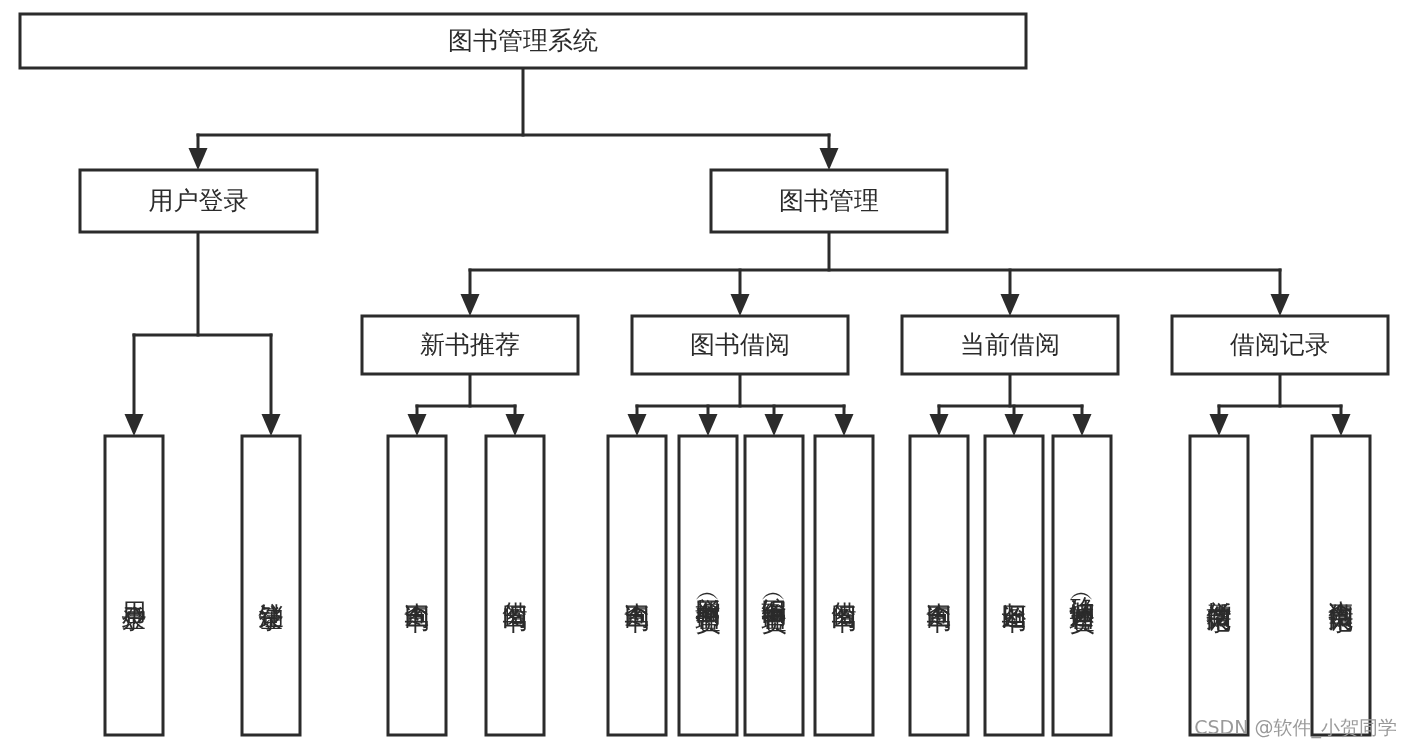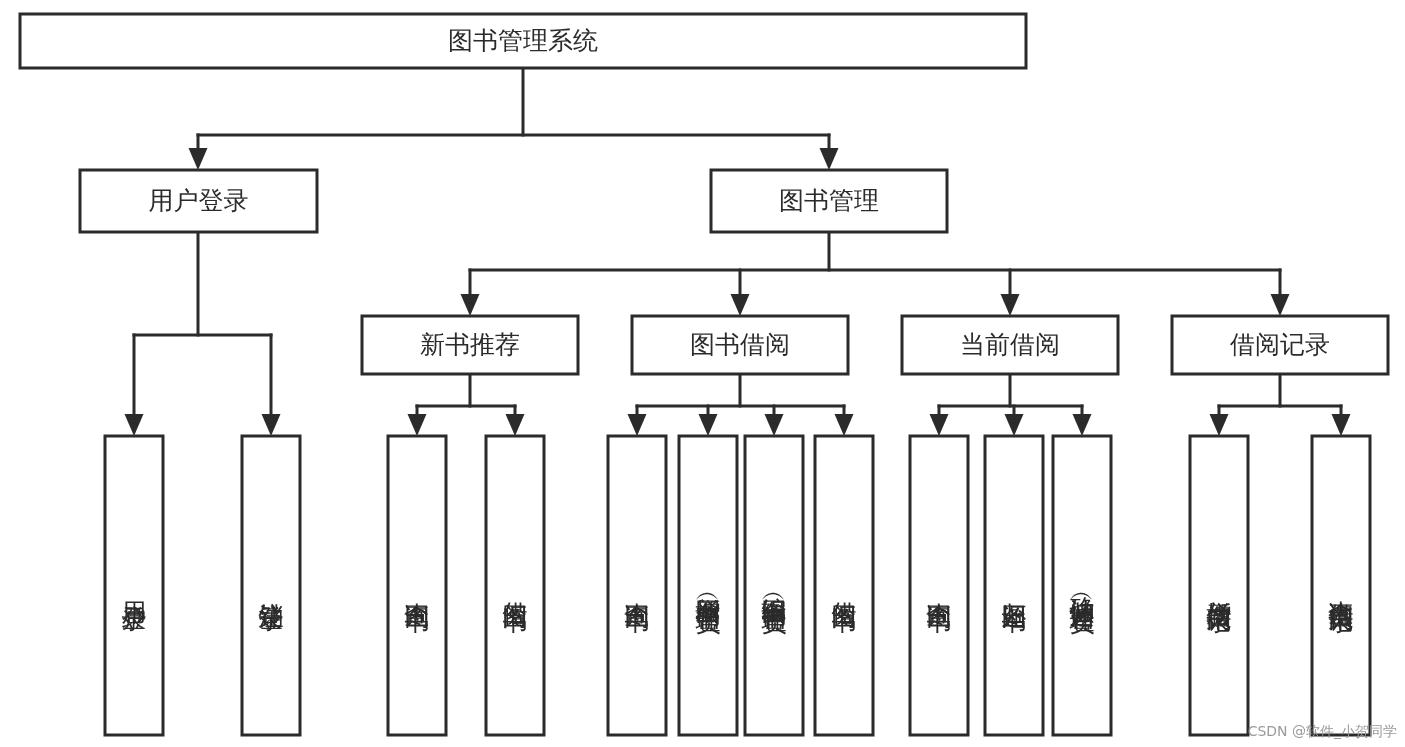--- a/index.html
+++ b/index.html
@@ -67,21 +67,21 @@
     letter-spacing: 2px;
     color: #2b2b2b;
     white-space: nowrap;
     text-align: center;
   }
   #watermark {
     position: absolute;
     right: 8px;
     bottom: 6px;
     font-family: "DejaVu Sans", "Liberation Sans", sans-serif;
-    font-size: 14px;
+    font-size: 19px;
     color: #9a9a9a;
     white-space: nowrap;
     user-select: none;
   }
 </style>
 </head>
 <body>
 
 <div id="diagram-root">
 

